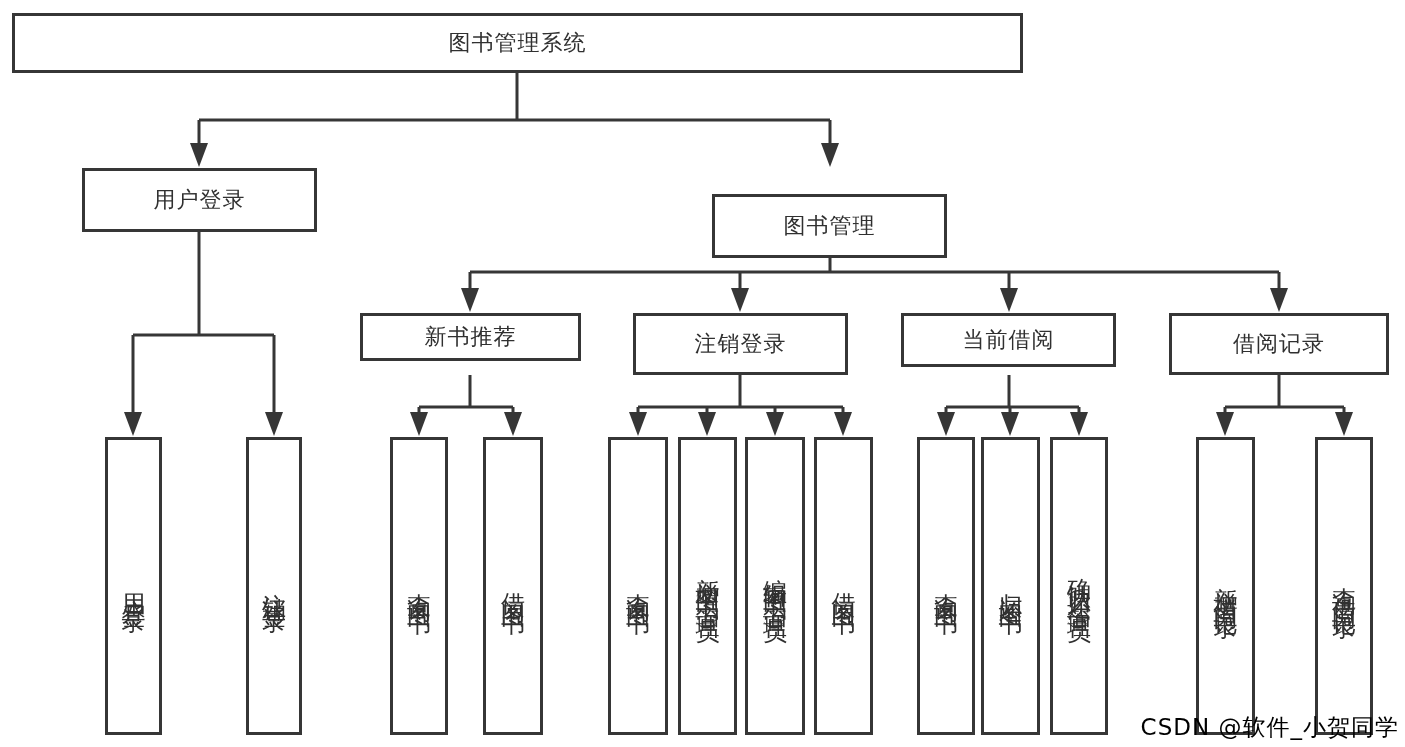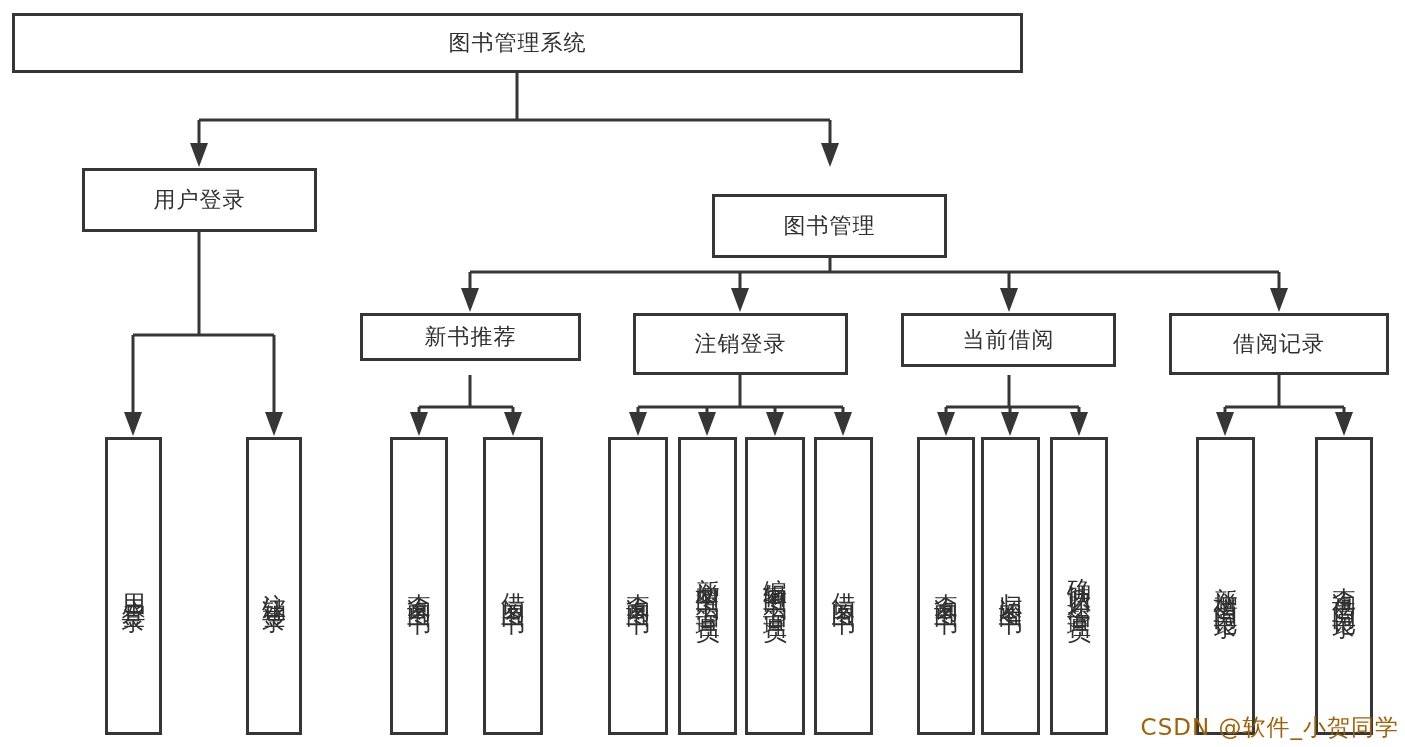--- a/index.html
+++ b/index.html
@@ -27,21 +27,21 @@
     font-size:24px;
     letter-spacing:6px;
     line-height:1;
     text-align:center;
   }
   .leaf span { display:block; }
   #watermark {
     position:absolute;
     right:6px; bottom:4px;
     font-size:23px;
-    color:#a16207;
+    color:#000000;
     letter-spacing:1px;
     z-index:3;
     white-space:nowrap;
   }
 </style>
 </head>
 <body>
 
 <div id="canvas">
 

